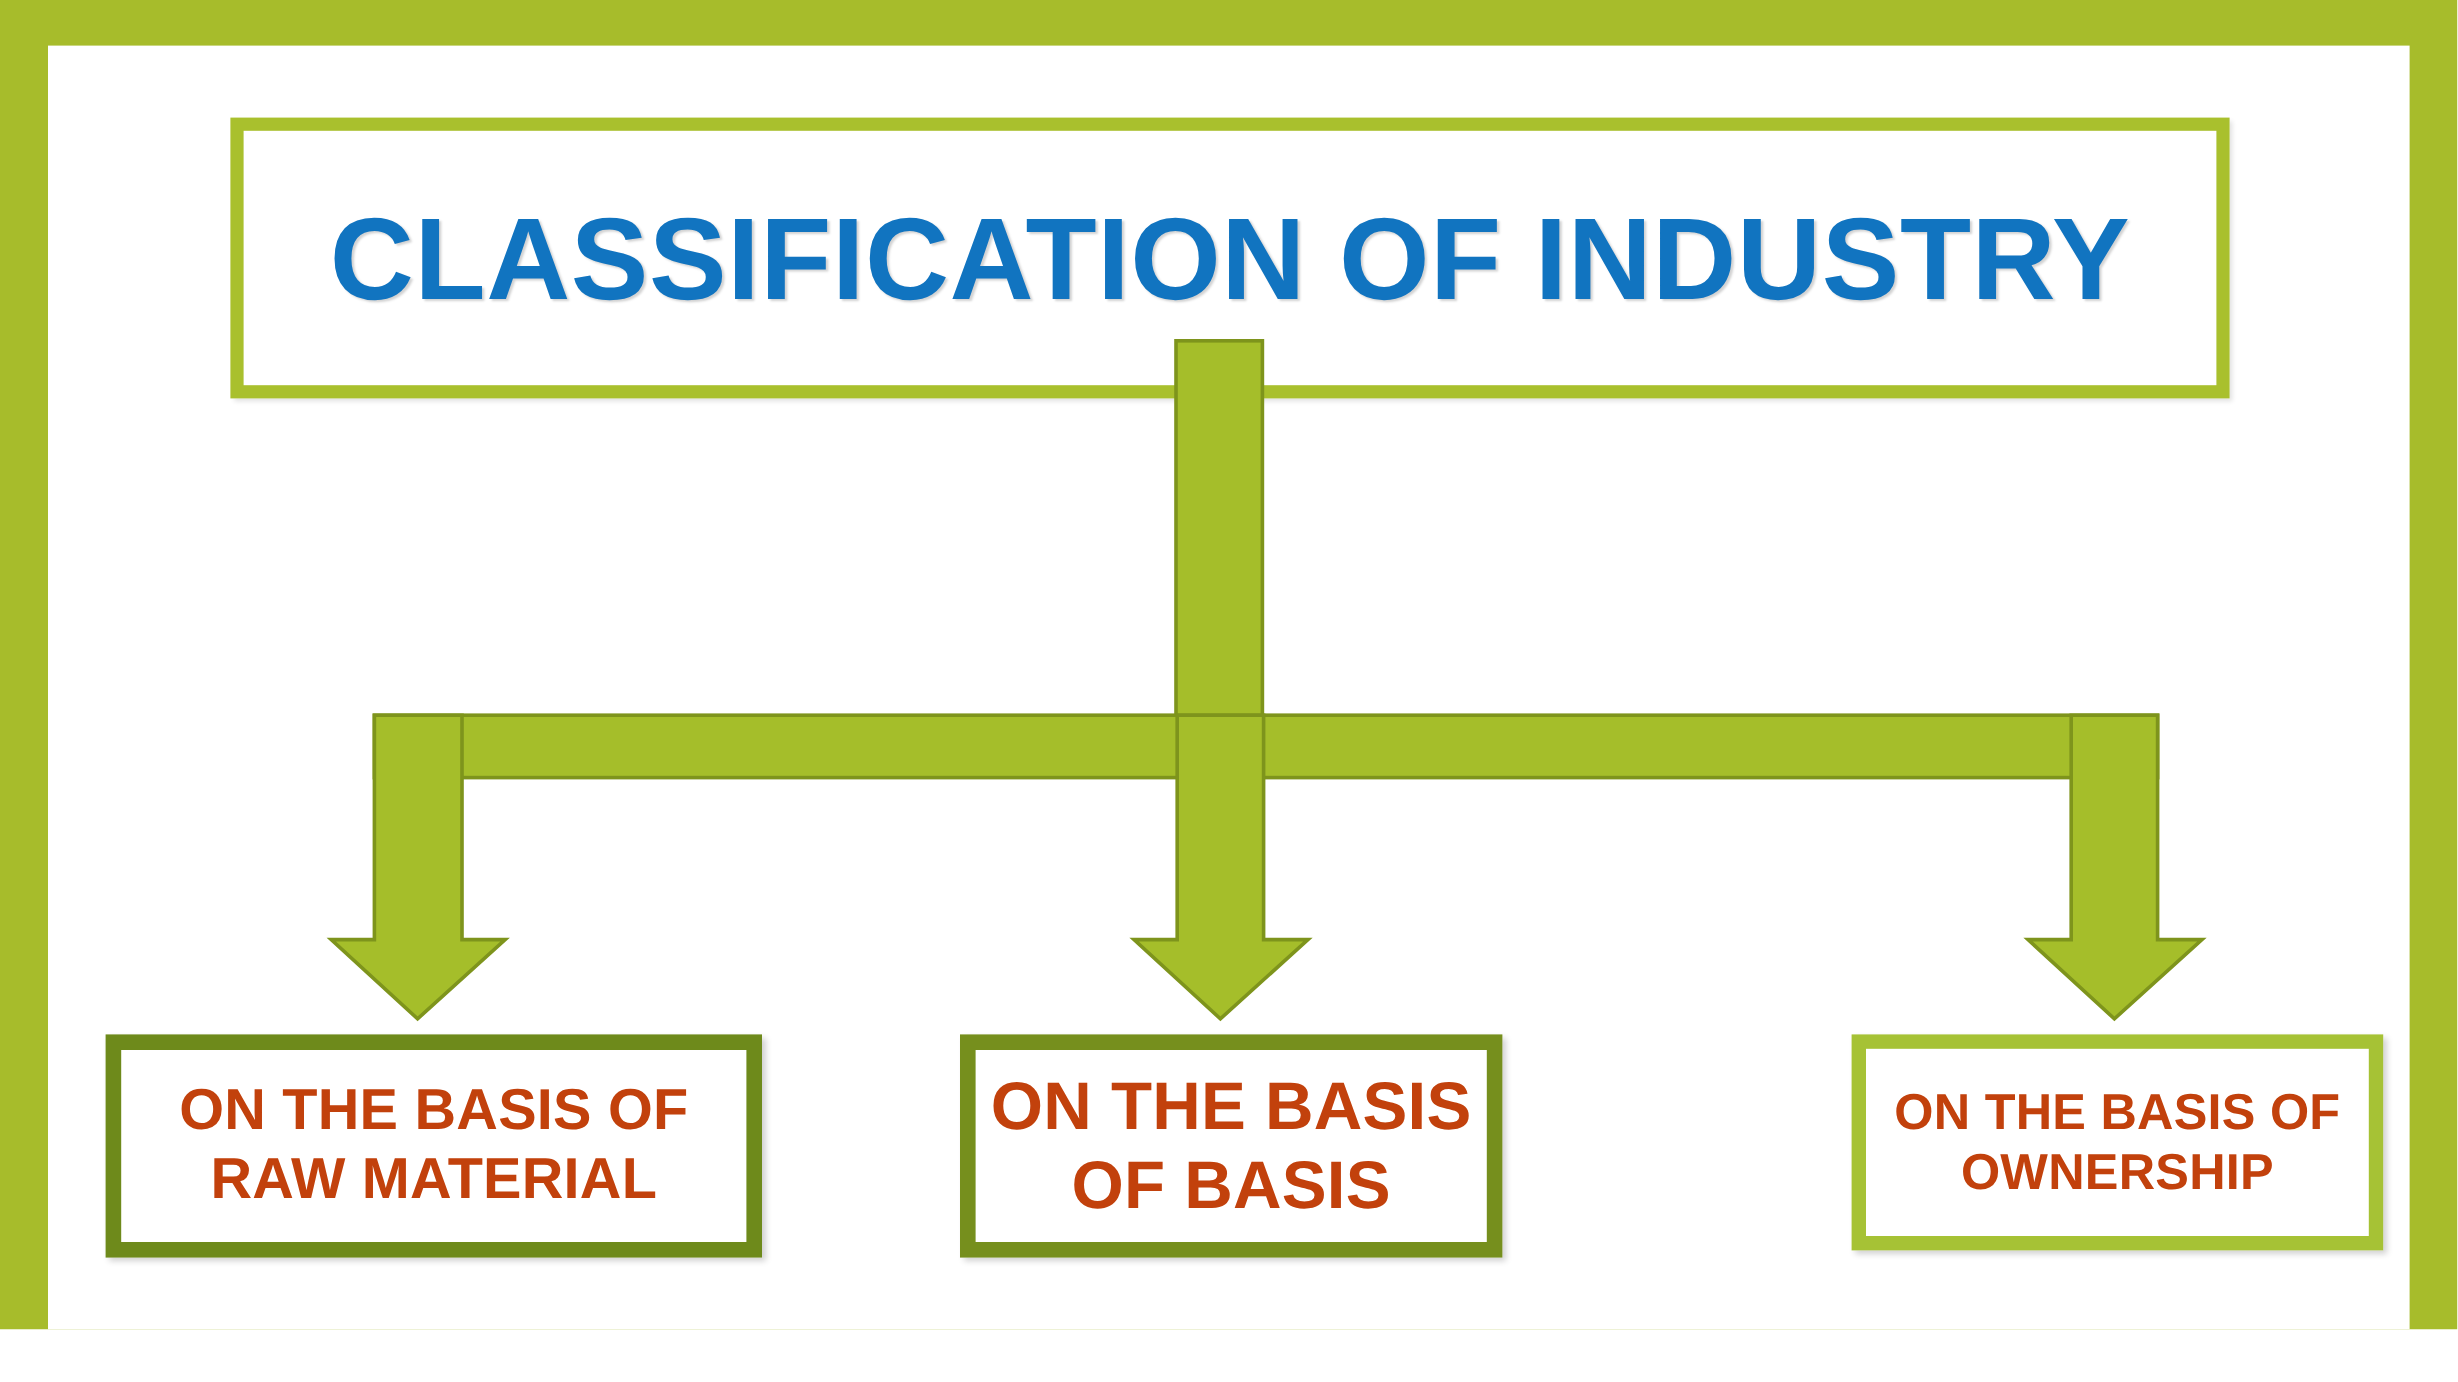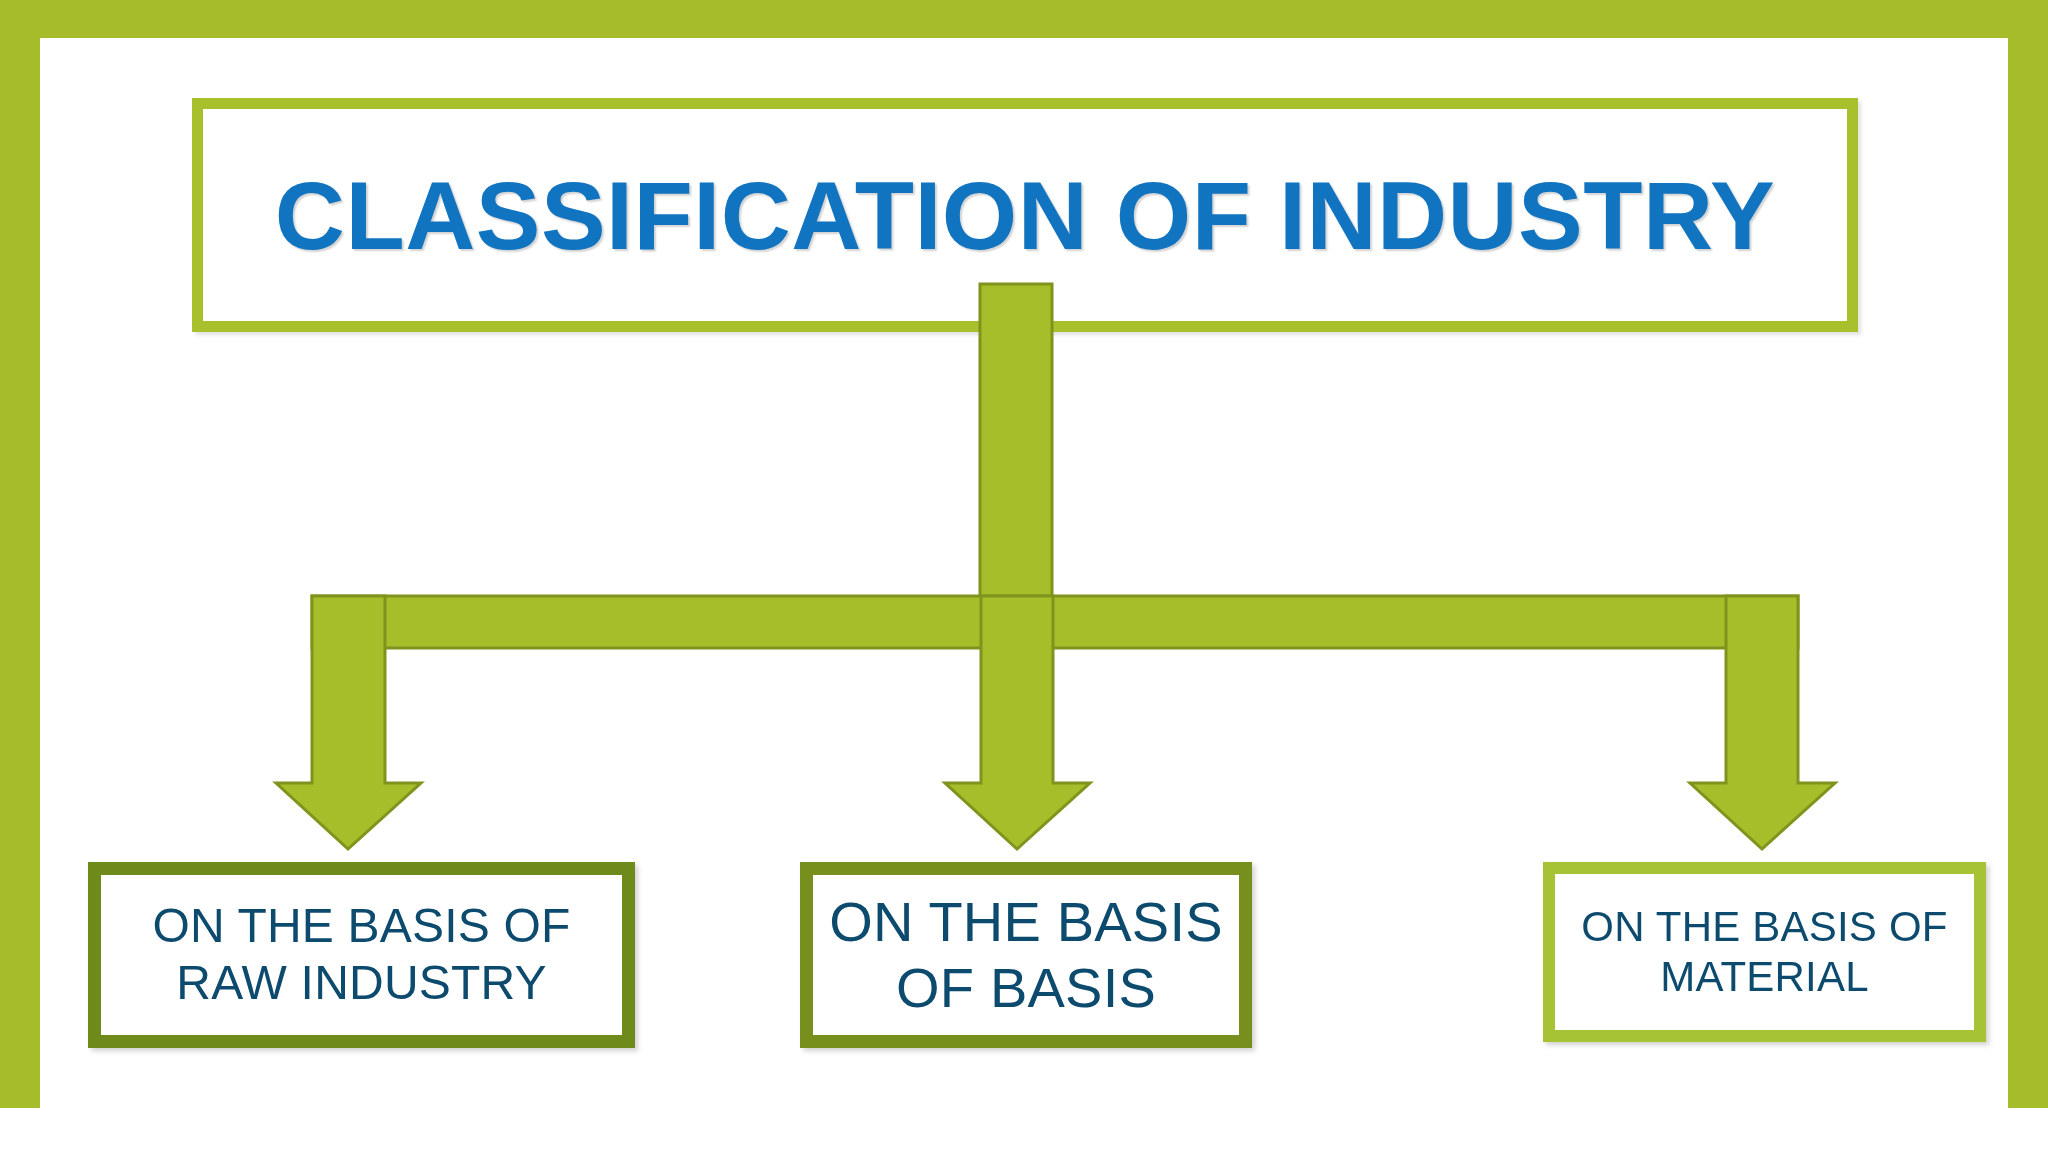--- a/index.html
+++ b/index.html
@@ -73,22 +73,22 @@
     position: absolute;
     box-sizing: border-box;
     background: #ffffff;
     display: flex;
     align-items: center;
     justify-content: center;
     text-align: center;
     box-shadow: 3px 3px 5px rgba(0,0,0,0.18);
   }
   .leaf-label {
-    color: #0c4a6e;
-    font-weight: normal;
+    color: #c2410c;
+    font-weight: bold;
     line-height: 1.18;
     letter-spacing: 0.2px;
   }
 
   #leaf-box-raw-material {
     left: 88px;
     top: 862px;
     width: 547px;
     height: 186px;
     border: 13px solid #6E8A1B;
@@ -135,31 +135,31 @@
     <path d="M 312 596 L 385 596 L 385 783 L 421 783 L 348 849 L 276 783 L 312 783 Z" fill="#A5BE2A" stroke="#7E941C" stroke-width="3" stroke-linejoin="miter"></path>
 
     <path d="M 981 596 L 1053 596 L 1053 783 L 1090 783 L 1017 849 L 945 783 L 981 783 Z" fill="#A5BE2A" stroke="#7E941C" stroke-width="3" stroke-linejoin="miter"></path>
 
     <path d="M 1726 596 L 1798 596 L 1798 783 L 1835 783 L 1762 849 L 1690 783 L 1726 783 Z" fill="#A5BE2A" stroke="#7E941C" stroke-width="3" stroke-linejoin="miter"></path>
   </svg>
 
   <div class="leaf-box" id="leaf-box-raw-material">
     <div class="leaf-label">
       <span>ON THE BASIS OF</span><br>
-      <span>RAW INDUSTRY</span>
+      <span>RAW MATERIAL</span>
     </div>
   </div>
 
   <div class="leaf-box" id="leaf-box-size">
     <div class="leaf-label">
       <span>ON THE BASIS</span><br>
       <span>OF BASIS</span>
     </div>
   </div>
 
   <div class="leaf-box" id="leaf-box-ownership">
     <div class="leaf-label">
       <span>ON THE BASIS OF</span><br>
-      <span>MATERIAL</span>
+      <span>OWNERSHIP</span>
     </div>
   </div>
 
 </div>
 
 </body></html>

